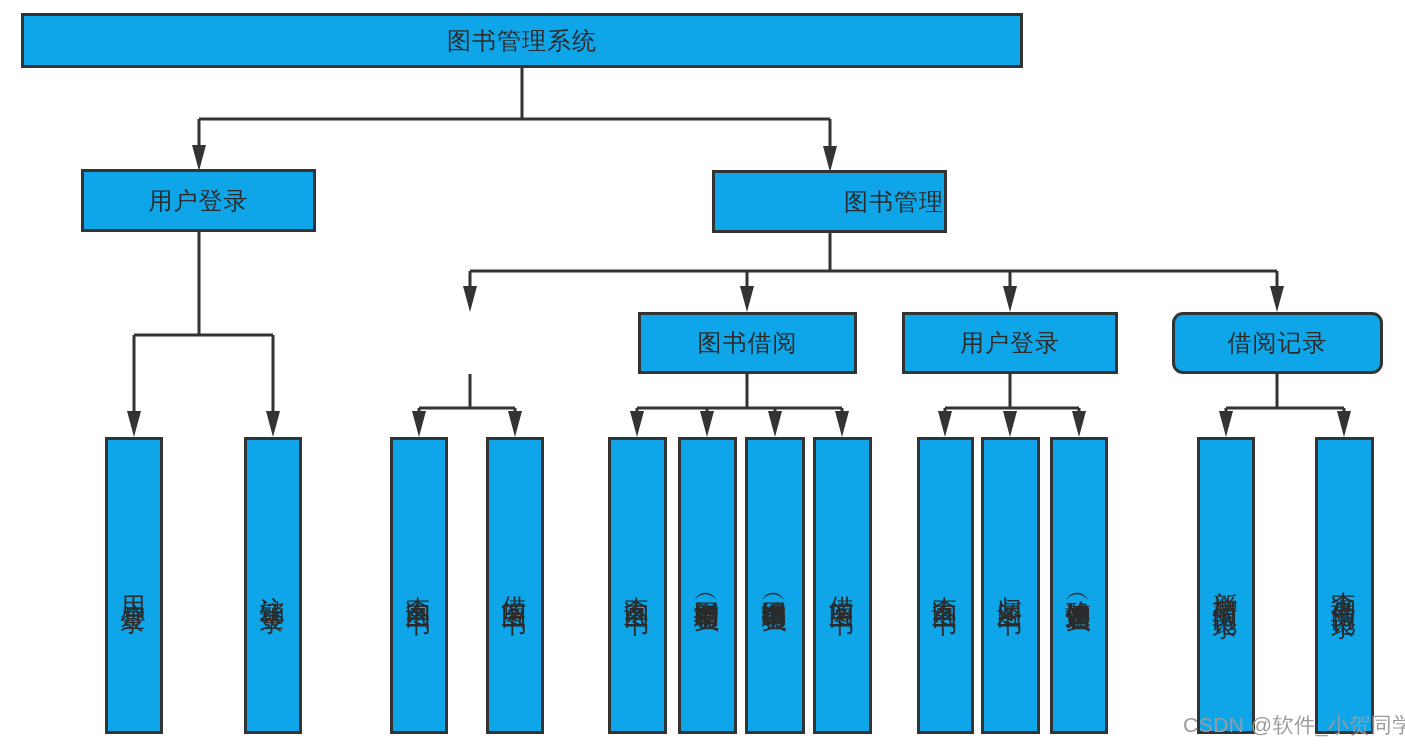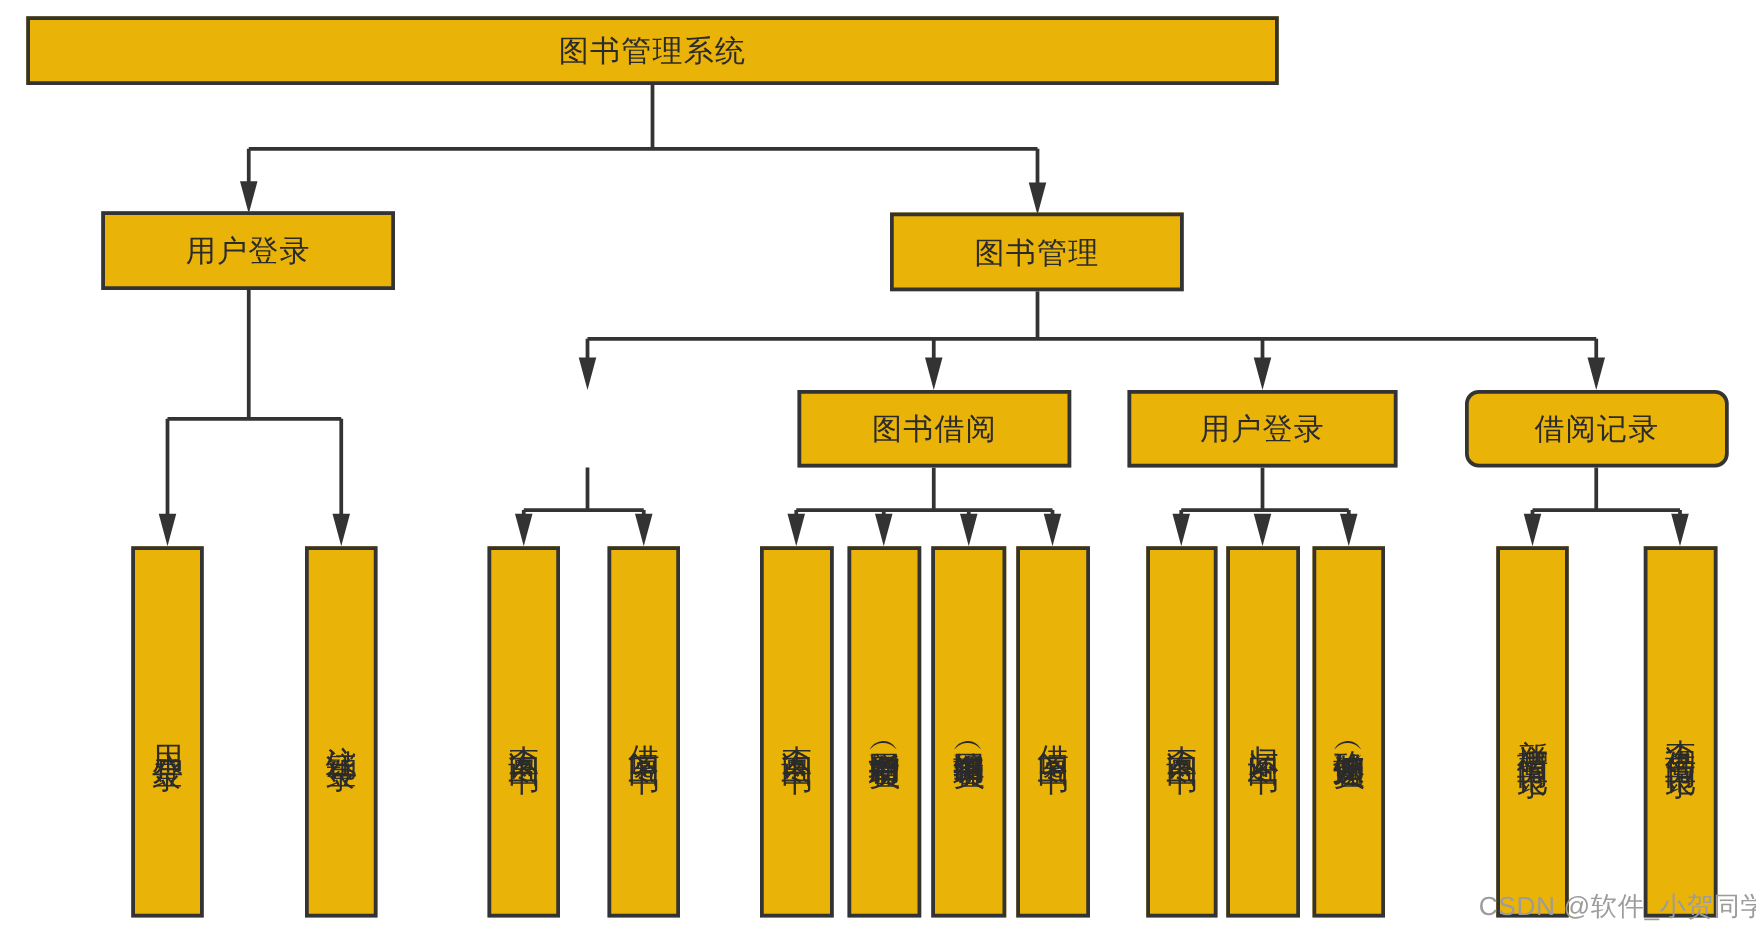--- a/index.html
+++ b/index.html
@@ -4,21 +4,21 @@
 <style>
   html,body { margin:0; padding:0; background:#ffffff; }
   .stage {
     position:relative; width:1405px; height:747px;
     background:#ffffff; overflow:hidden;
     font-family:"Liberation Sans", sans-serif;
   }
   svg.wires { position:absolute; left:0; top:0; width:1405px; height:747px; }
   .node {
     position:absolute; box-sizing:border-box;
-    border:3px solid #333333; background:#eab308;
+    border:3px solid #333333; background:#0ea5e9;
     display:flex; align-items:center; justify-content:center;
     color:#2b2b2b;
   }
   .node.h { font-size:24px; letter-spacing:1px; }
   .node.v {
     writing-mode:vertical-rl; text-orientation:mixed;
     font-size:25px; letter-spacing:5px;
   }
   .node.v.tight { letter-spacing:1px; }
   .watermark {
@@ -65,21 +65,21 @@
     </g>
   </svg>
 
   <div class="node h" style="left:21px; top:13px; width:1002px; height:55px;">
     <span>图书管理系统</span>
   </div>
 
   <div class="node h" style="left:81px; top:169px; width:235px; height:63px;">
     <span>用户登录</span>
   </div>
-  <div class="node h" style="left:712px; top:170px; width:235px; height:63px;">
+  <div class="node h" style="left:712px; top:170px; width:235px; height:63px;justify-content:flex-end;">
     <span>图书管理</span>
   </div>
 
   <div class="node h" style="left:638px; top:312px; width:219px; height:62px;">
     <span>图书借阅</span>
   </div>
   <div class="node h" style="left:902px; top:312px; width:216px; height:62px;">
     <span>用户登录</span>
   </div>
   <div class="node h" style="left:1172px; top:312px; width:211px; height:62px;border-radius:11px;">

